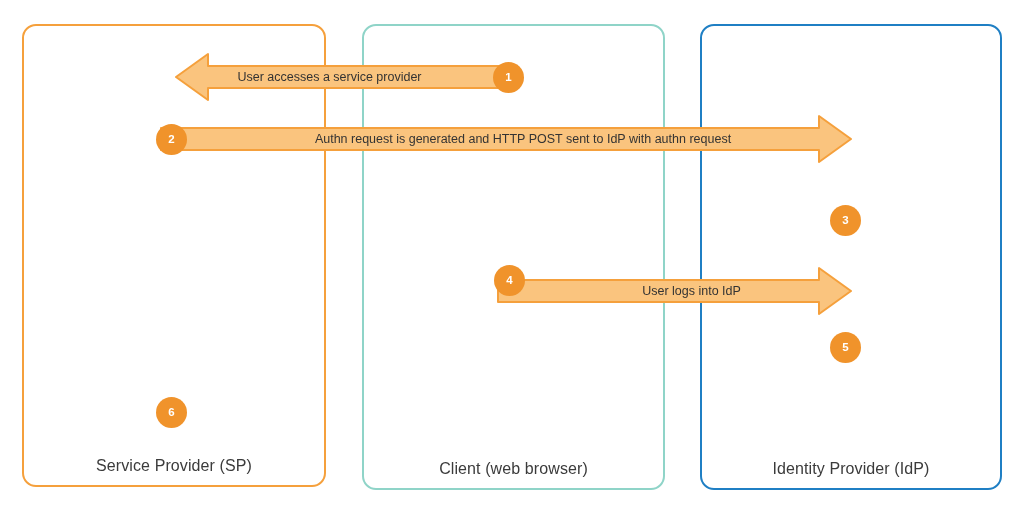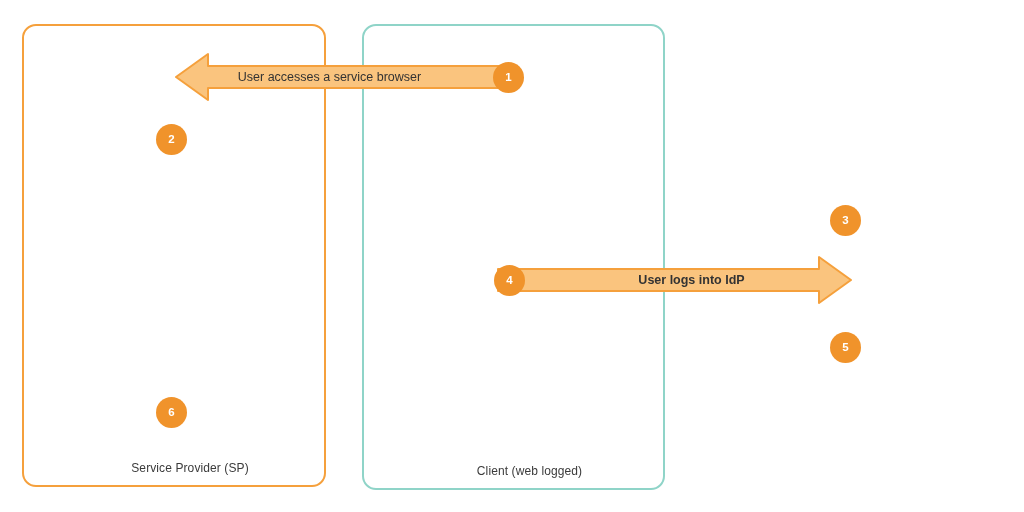--- a/index.html
+++ b/index.html
@@ -21,24 +21,24 @@
     position: absolute;
     box-sizing: border-box;
     border-style: solid;
     border-width: 2px;
     border-radius: 14px;
     background: transparent;
   }
   .lane-label {
     position: absolute;
     bottom: 10px;
-    left: 16px;
+    left: 0;
     width: 100%;
     text-align: center;
-    font-size: 12px;
+    font-size: 16px;
     color: #3b3b3b;
     letter-spacing: 0.1px;
     white-space: nowrap;
   }
 
   
   .arrow {
     position: absolute;
     height: 50px;
   }
@@ -85,37 +85,46 @@
 </head>
 <body>
 
 <div id="canvas">
 
   <div class="lane" style="left:22px; top:24px; width:304px; height:463px; border-color:#f5a03c;">
     <div class="lane-label">Service Provider (SP)</div>
   </div>
 
   <div class="lane" style="left:362px; top:24px; width:303px; height:466px; border-color:#8fd4c8;">
-    <div class="lane-label">Client (web logged)</div>
+    <div class="lane-label">Client (web browser)</div>
   </div>
 
+  <div class="lane" style="left:700px; top:24px; width:302px; height:466px; border-color:#1f7fc4;">
+    <div class="lane-label">Identity Provider (IdP)</div>
+  </div>
 
   <div class="arrow badge-right" style="left:175px; top:52px; width:343px;">
     <svg viewBox="0 0 343 50" preserveAspectRatio="none">
       <path d="M 1,25 L 33,2 L 33,14 L 342,14 L 342,36 L 33,36 L 33,48 Z" fill="#fac47e" stroke="#f5a03c" stroke-width="2" stroke-linejoin="round"></path>
     </svg>
-    <div class="arrow-label">User accesses a service browser</div>
+    <div class="arrow-label">User accesses a service provider</div>
   </div>
   <div class="badge" style="left:493px; top:62px;">1</div>
 
+  <div class="arrow badge-left" style="left:160px; top:114px; width:692px;">
+    <svg viewBox="0 0 692 50" preserveAspectRatio="none">
+      <path d="M 691,25 L 659,2 L 659,14 L 1,14 L 1,36 L 659,36 L 659,48 Z" fill="#fac47e" stroke="#f5a03c" stroke-width="2" stroke-linejoin="round"></path>
+    </svg>
+    <div class="arrow-label">Authn request is generated and HTTP POST sent to IdP with authn request</div>
+  </div>
   <div class="badge" style="left:156px; top:124px;">2</div>
 
   <div class="badge" style="left:830px; top:205px;">3</div>
 
-  <div class="arrow badge-left" style="left:497px; top:255px; width:355px;font-weight:bold;">
+  <div class="arrow badge-left" style="left:497px; top:266px; width:355px;">
     <svg viewBox="0 0 355 50" preserveAspectRatio="none">
       <path d="M 354,25 L 322,2 L 322,14 L 1,14 L 1,36 L 322,36 L 322,48 Z" fill="#fac47e" stroke="#f5a03c" stroke-width="2" stroke-linejoin="round"></path>
     </svg>
     <div class="arrow-label">User logs into IdP</div>
   </div>
   <div class="badge" style="left:494px; top:265px;">4</div>
 
   <div class="badge" style="left:830px; top:332px;">5</div>
 
   <div class="badge" style="left:156px; top:397px;">6</div>

